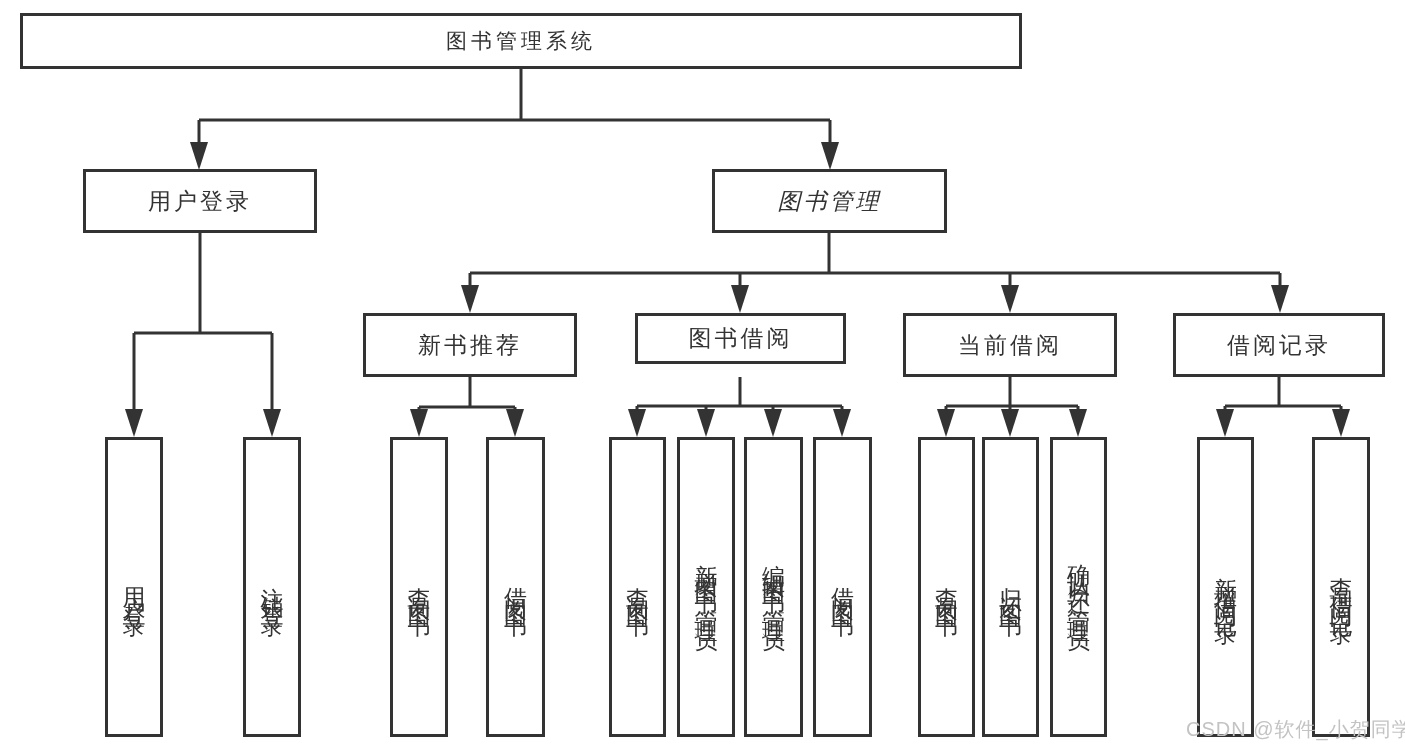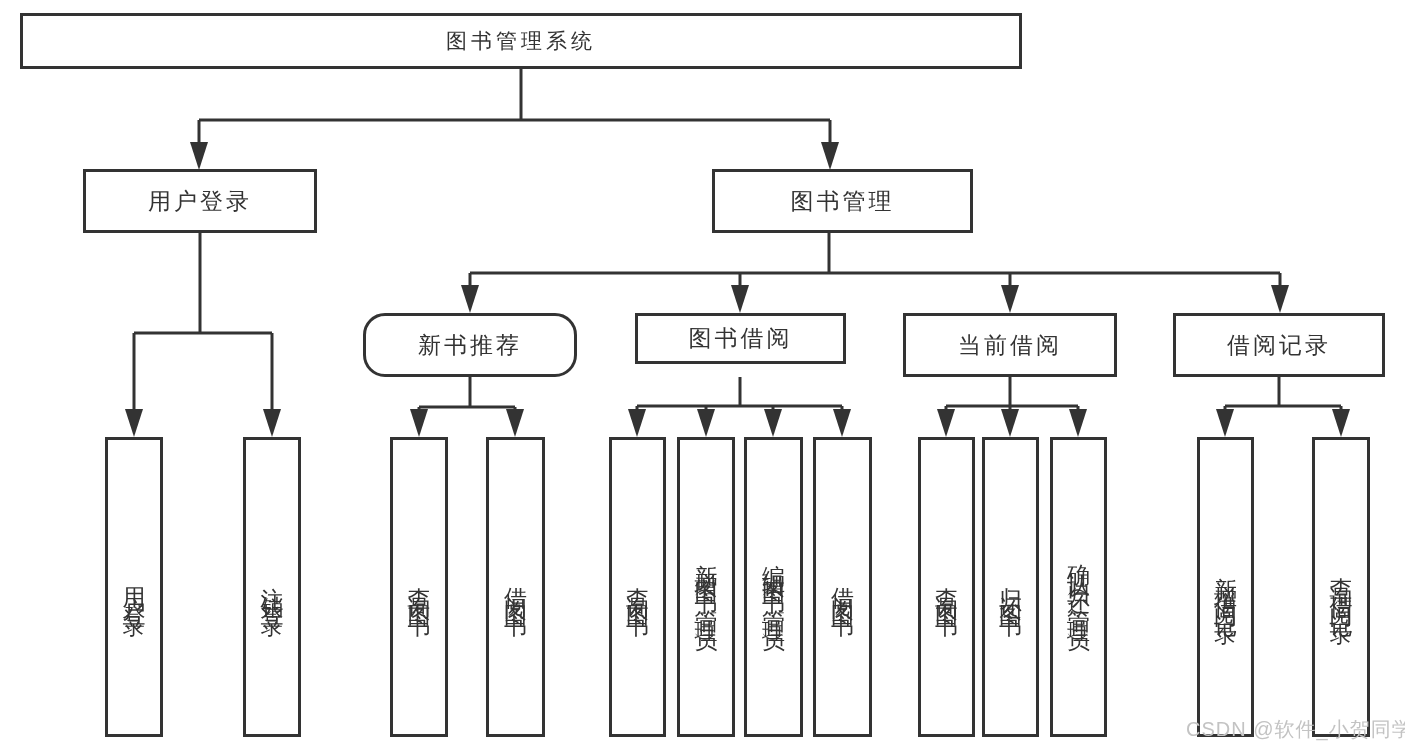--- a/index.html
+++ b/index.html
@@ -117,25 +117,25 @@
       <polygon fill="#333333" stroke="none" points="1332,409 1350,409 1341,437"></polygon>
   </svg>
 
   <div class="node" style="left:20px; top:13px; width:1002px; height:56px;">
     <span class="root-label">图书管理系统</span>
   </div>
 
   <div class="node" style="left:83px; top:169px; width:234px; height:64px;">
     <span class="h-label">用户登录</span>
   </div>
-  <div class="node" style="left:712px; top:169px; width:261px; height:64px;">
+  <div class="node" style="left:712px; top:169px; width:235px; height:64px;font-style:italic;">
     <span class="h-label">图书管理</span>
   </div>
 
-  <div class="node" style="left:363px; top:313px; width:214px; height:64px;border-radius:22px;">
+  <div class="node" style="left:363px; top:313px; width:214px; height:64px;">
     <span class="h-label">新书推荐</span>
   </div>
   <div class="node" style="left:635px; top:313px; width:211px; height:51px;">
     <span class="h-label">图书借阅</span>
   </div>
   <div class="node" style="left:903px; top:313px; width:214px; height:64px;">
     <span class="h-label">当前借阅</span>
   </div>
   <div class="node" style="left:1173px; top:313px; width:212px; height:64px;">
     <span class="h-label">借阅记录</span>

